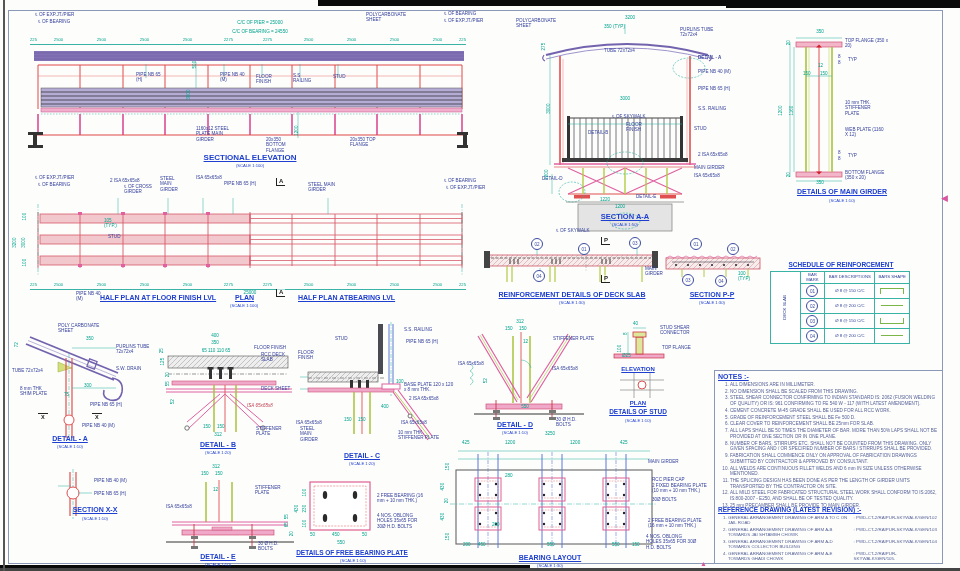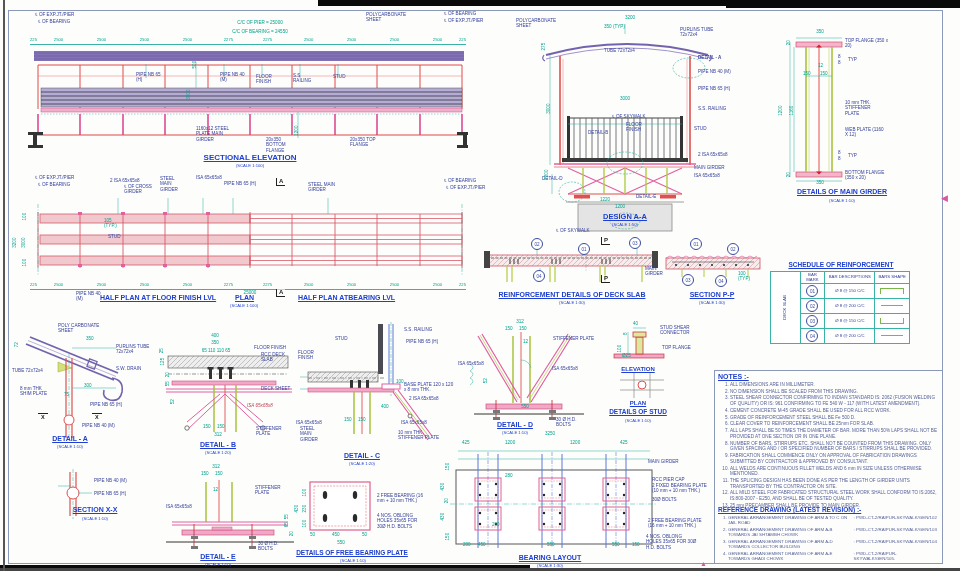--- a/index.html
+++ b/index.html
@@ -241,21 +241,21 @@
 <div class="lb" style="left:694px;top:165px">MAIN GIRDER</div>
 <div class="lb" style="left:694px;top:173px">ISA 65x65x8</div>
 <div class="lb" style="left:542px;top:176px">DETAIL-D</div>
 <div class="lb" style="left:636px;top:194px">DETAIL-E</div>
 <div class="lb dm v" style="left:544px;top:106px">3000</div>
 <div class="lb dm ctr" style="left:595px;top:96px;width:60px">3000</div>
 <div class="lb dm v" style="left:542px;top:172px">1200</div>
 <div class="lb dm v" style="left:540px;top:44px">275</div>
 <div class="lb dm ctr" style="left:585px;top:197px;width:40px">1220</div>
 <div class="lb dm ctr" style="left:600px;top:204px;width:40px">1200</div>
-<div class="t ctr" style="left:565px;top:212px;width:120px;font-size:7.5px">DESIGN A-A</div>
+<div class="t ctr" style="left:565px;top:212px;width:120px;font-size:7.5px">SECTION A-A</div>
 <div class="sc ctr" style="left:565px;top:222px;width:120px">(SCALE 1:50)</div>
 </div>
 
 <div>
 <svg class="p" style="left:786px;top:36px" width="76" height="150">
   <rect x="10" y="6" width="46" height="5" fill="#f3b6c9" stroke="#d0507a" stroke-width="0.7"></rect>
   <rect x="10" y="136" width="46" height="5" fill="#f3b6c9" stroke="#d0507a" stroke-width="0.7"></rect>
   <path d="M20,11V136M46,11V136" stroke="#a8c43e" stroke-width="1.6"></path>
   <path d="M23,11V136M43,11V136" stroke="#c6dc7a" stroke-width="0.7"></path>
   <path d="M33,11V136" stroke="#e05050" stroke-width="1"></path>

